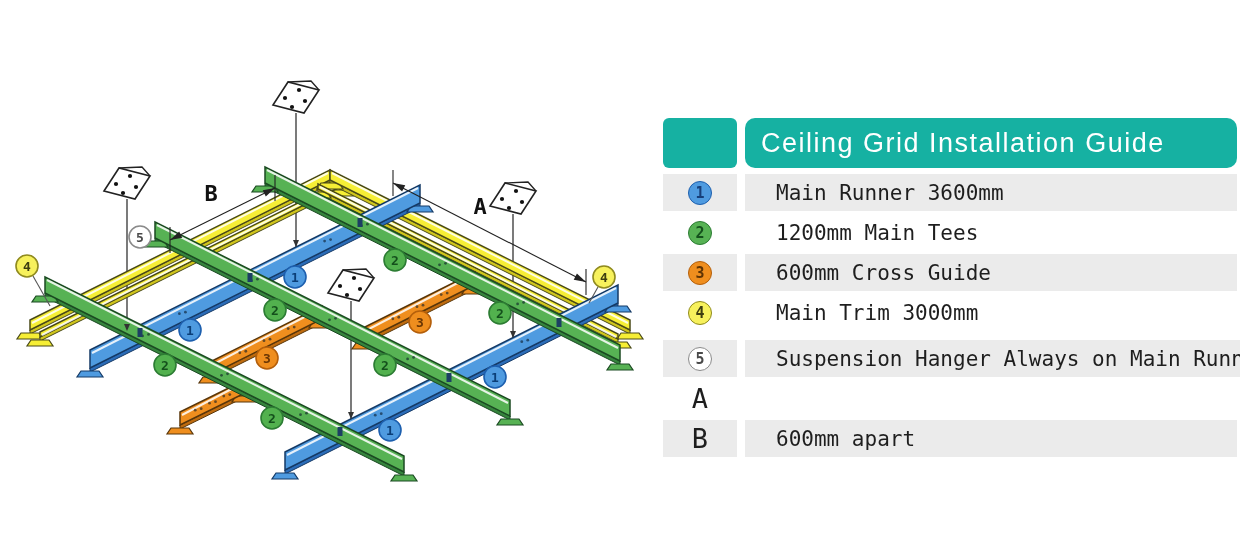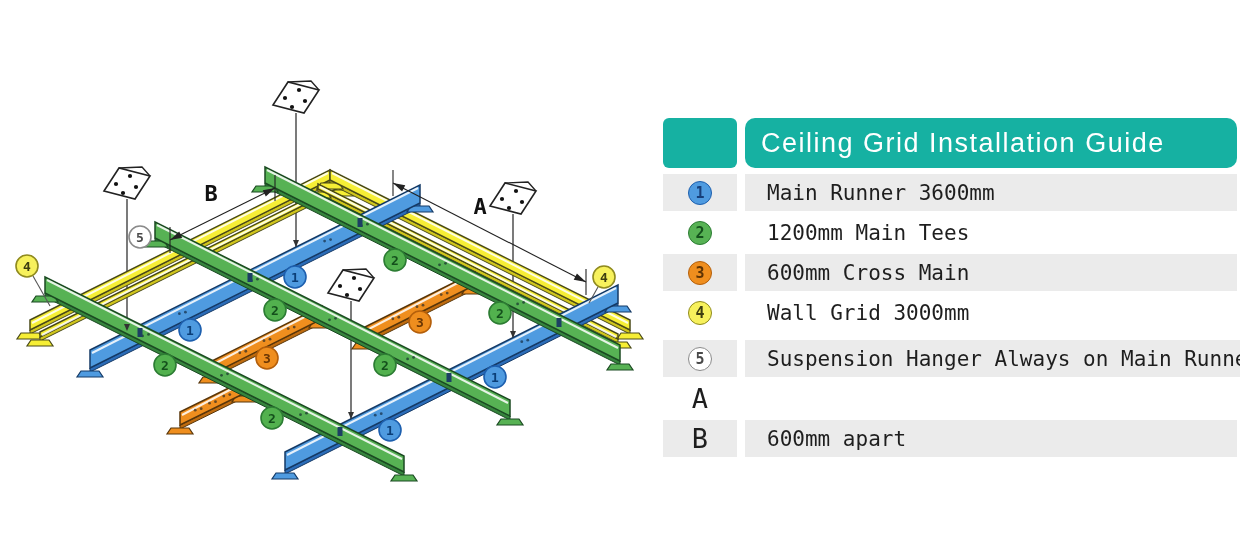--- a/index.html
+++ b/index.html
@@ -3,21 +3,21 @@
 <meta charset="utf-8">
 <style>
   html,body{margin:0;padding:0;background:#ffffff;}
   #stage{position:relative;width:1240px;height:538px;background:#ffffff;overflow:hidden;
          font-family:"Liberation Sans",sans-serif;}
   #diagram-wrap{position:absolute;left:0;top:0;width:660px;height:538px;}
   #legend{position:absolute;left:663px;top:118px;width:574px;}
   .lrow{display:grid;grid-template-columns:74px 1fr;column-gap:8px;margin-bottom:3px;}
   .lrow .cell{display:flex;align-items:center;}
   .licon{justify-content:center;height:37px;}
-  .ltext{height:37px;padding-left:22px;
+  .ltext{height:37px;padding-left:31px;
          font-family:"DejaVu Sans Mono",monospace;font-size:21px;font-weight:500;
          color:#1e1e1e;letter-spacing:0px;white-space:nowrap;}
   .shade .cell{background:#ebebeb;}
   .gap-before{margin-top:9px;}
   .title-row{display:grid;grid-template-columns:74px 1fr;column-gap:8px;margin-bottom:6px;}
   .title-block{height:50px;border-radius:6px;}
   .title-text{height:50px;border-radius:10px;display:flex;align-items:center;padding-left:16px;
               color:#ffffff;font-size:27px;font-weight:500;letter-spacing:1.5px;white-space:nowrap;}
   .badge{width:24px;height:24px;border-radius:50%;display:flex;align-items:center;justify-content:center;
          font-family:"DejaVu Sans Mono",monospace;font-size:15px;font-weight:bold;box-sizing:border-box;}
@@ -311,27 +311,27 @@
         <div class="lrow">
           <div class="cell licon">
             <div class="badge" style="background: rgb(87, 178, 84); border: 1.6px solid rgb(44, 124, 51); color: rgb(20, 80, 28);">2</div>
           </div>
           <div class="cell ltext">1200mm Main Tees</div>
         </div>
         <div class="lrow shade">
           <div class="cell licon">
             <div class="badge" style="background: rgb(239, 142, 30); border: 1.6px solid rgb(180, 95, 11); color: rgb(94, 51, 4);">3</div>
           </div>
-          <div class="cell ltext">600mm Cross Main</div>
+          <div class="cell ltext">600mm Cross Guide</div>
         </div>
         <div class="lrow">
           <div class="cell licon">
             <div class="badge" style="background: rgb(247, 241, 92); border: 1.6px solid rgb(143, 138, 30); color: rgb(61, 61, 16);">4</div>
           </div>
-          <div class="cell ltext">Wall Grid 3000mm</div>
+          <div class="cell ltext">Main Trim 3000mm</div>
         </div>
         <div class="lrow shade gap-before">
           <div class="cell licon">
             <div class="badge" style="background: rgb(255, 255, 255); border: 1.6px solid rgb(138, 138, 138); color: rgb(74, 74, 74);">5</div>
           </div>
           <div class="cell ltext">Suspension Hanger Always on Main Runner</div>
         </div>
         <div class="lrow">
           <div class="cell licon">
             <div class="letter-ic">A</div>

